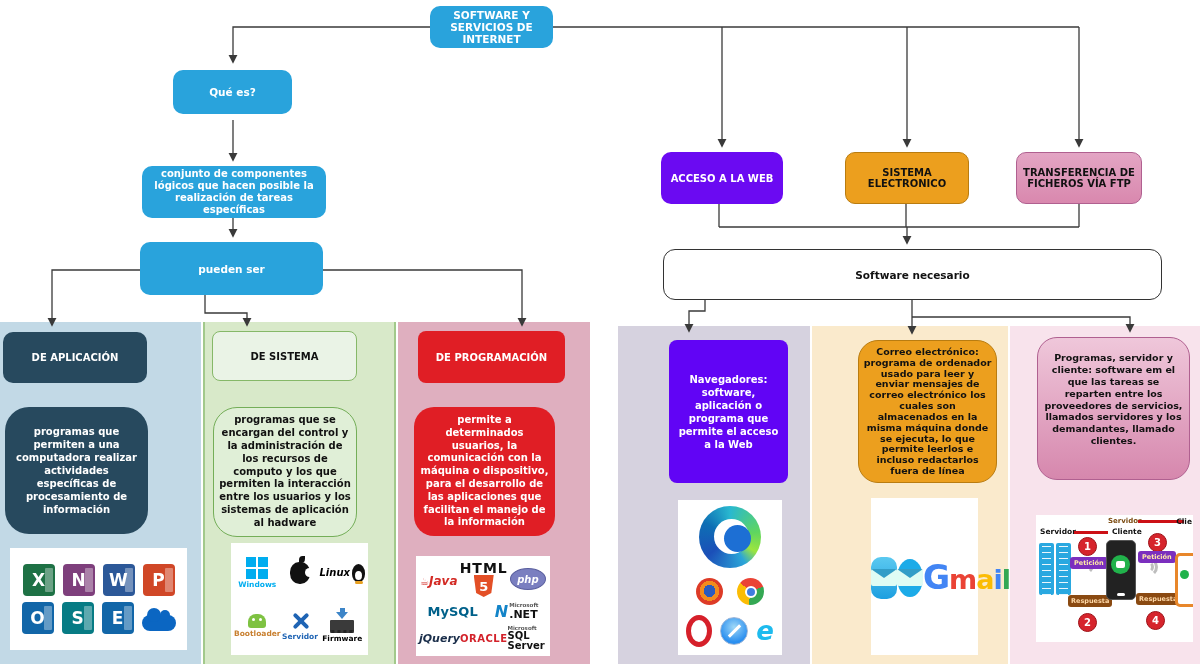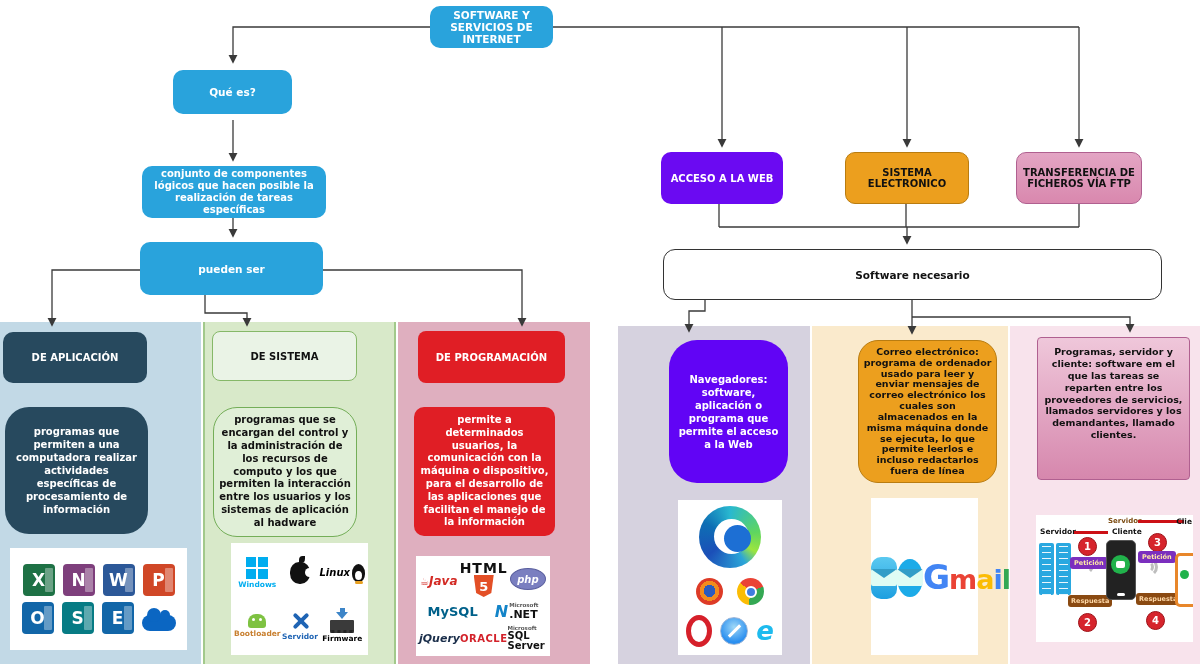--- a/index.html
+++ b/index.html
@@ -21,35 +21,35 @@
   .definicion{left:142px;top:166px;width:184px;height:52px;font-size:10px;padding:2px 10px;line-height:1.2;}
   .puedenser{left:140px;top:242px;width:183px;height:53px;font-size:10.5px;}
   .hdrA{left:3px;top:332px;width:144px;height:51px;background:#27495e;color:#fff;border-radius:10px;font-size:10px;}
   .hdrB{left:212px;top:331px;width:145px;height:50px;background:#eaf3e6;color:#111;border-radius:8px;
         border:1px solid #86b868;font-size:10px;}
   .hdrC{left:418px;top:331px;width:147px;height:52px;background:#e01e25;color:#fff;border-radius:8px;font-size:10px;}
   .descA{left:5px;top:407px;width:143px;height:127px;background:#27495e;color:#fff;border-radius:24px;
          font-size:10px;line-height:1.3;padding:4px 8px;}
   .descB{left:213px;top:407px;width:144px;height:130px;background:#e0efd7;color:#111;border-radius:24px;
          border:1px solid #74ae58;font-size:10px;line-height:1.28;padding:4px 4px;}
-  .descC{left:414px;top:407px;width:141px;height:129px;background:#e01e25;color:#fff;border-radius:10px;
+  .descC{left:414px;top:407px;width:141px;height:129px;background:#e01e25;color:#fff;border-radius:20px;
          font-size:10px;line-height:1.28;padding:8px 5px;}
   .acceso{left:661px;top:152px;width:122px;height:52px;background:#6b0af2;color:#fff;border-radius:10px;font-size:10px;}
   .correo{left:845px;top:152px;width:124px;height:52px;background:#ec9f1e;color:#111;border-radius:10px;
           border:1px solid #b97c10;font-size:10px;}
   .transf{left:1016px;top:152px;width:126px;height:52px;background:linear-gradient(180deg,#e3a5c4,#d988ae);
           color:#111;border-radius:10px;border:1px solid #b06090;font-size:10px;padding:0 4px;}
   .softnec{left:663px;top:249px;width:499px;height:51px;background:#fff;color:#111;border:1.6px solid #333;
            border-radius:12px;font-size:10.5px;}
-  .navg{left:669px;top:340px;width:119px;height:143px;background:#6104f5;color:#fff;border-radius:28px;
+  .navg{left:669px;top:340px;width:119px;height:143px;background:#6104f5;color:#fff;border-radius:8px;
         font-size:10px;line-height:1.3;padding:4px 6px;}
   .correoDesc{left:858px;top:340px;width:139px;height:143px;background:#ec9f1e;color:#111;border-radius:20px;
         border:1px solid #b97c10;font-size:9.5px;line-height:1.14;padding:6px 4px;align-items:flex-start;}
   .progDesc{left:1037px;top:337px;width:153px;height:143px;background:linear-gradient(180deg,#efc7da,#d687ad);
-        color:#111;border-radius:4px;border:1px solid #b06090;font-size:9.5px;line-height:1.25;padding:8px 6px 4px;align-items:flex-start;}
+        color:#111;border-radius:20px;border:1px solid #b06090;font-size:9.5px;line-height:1.25;padding:14px 6px 4px;align-items:flex-start;}
   
   .panel{position:absolute;z-index:2;background:#fff;box-sizing:border-box;}
   
   .office{left:10px;top:548px;width:177px;height:102px;display:flex;flex-wrap:wrap;align-content:center;
           justify-content:center;gap:6px 8px;padding:2px;}
   .oi{width:32px;height:32px;border-radius:4px;display:flex;align-items:center;justify-content:center;
       color:#fff;font-weight:bold;font-size:17px;position:relative;}
   .oi::after{content:"";position:absolute;right:2px;top:4px;width:8px;height:24px;background:rgba(255,255,255,.35);border-radius:1px;}
   .cloud{width:34px;height:16px;background:#0b66c2;border-radius:9px;position:relative;align-self:center;margin-top:10px;}
   .cloud::before{content:"";position:absolute;left:5px;top:-7px;width:14px;height:14px;border-radius:50%;background:#0b66c2;}

